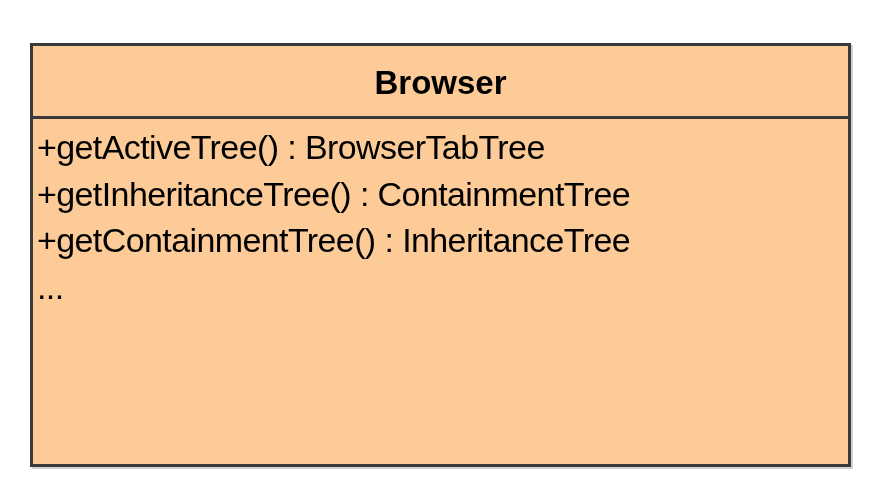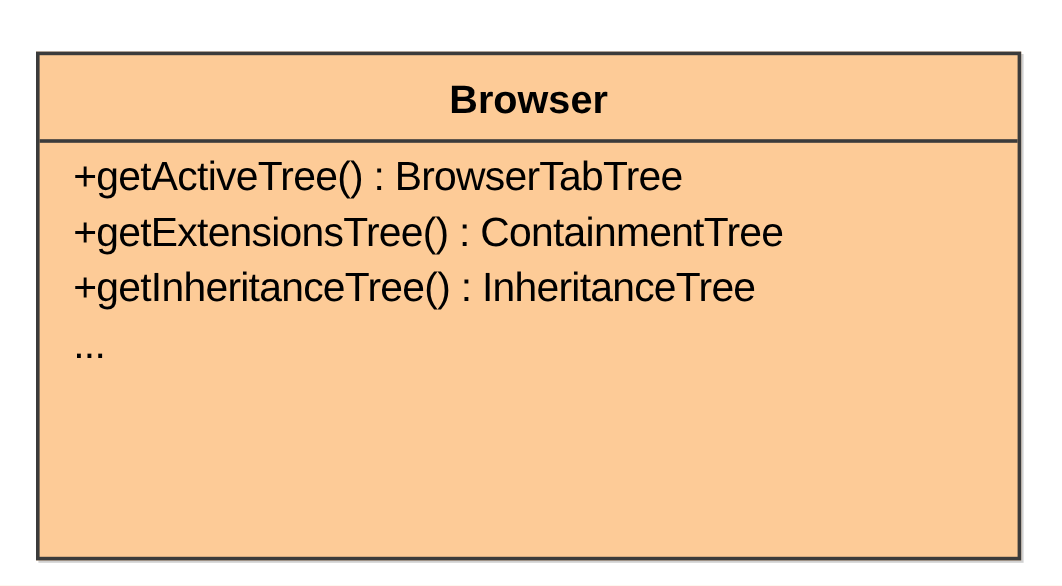--- a/index.html
+++ b/index.html
@@ -49,31 +49,30 @@
     transform: translateY(1px);
   }
   .uml-class-methods {
     padding: 5px 2px 0 4px;
   }
   .method-row {
     font-size: 34px;
     line-height: 46.5px;
     white-space: nowrap;
     letter-spacing: -0.6px;
-    margin-left: 24px;
   }
 </style>
 </head>
 <body>
 
 <div class="canvas">
   <div class="uml-class-box">
     <div class="uml-class-header">
       <span class="uml-class-title">Browser</span>
     </div>
     <div class="uml-class-methods">
         <div class="method-row">+getActiveTree() : BrowserTabTree</div>
-        <div class="method-row">+getExtensionsTree() : ContainmentTree</div>
-        <div class="method-row">+getInheritanceTree() : InheritanceTree</div>
+        <div class="method-row">+getInheritanceTree() : ContainmentTree</div>
+        <div class="method-row">+getContainmentTree() : InheritanceTree</div>
         <div class="method-row">...</div>
       </div>
   </div>
 </div>
 
 </body></html>

